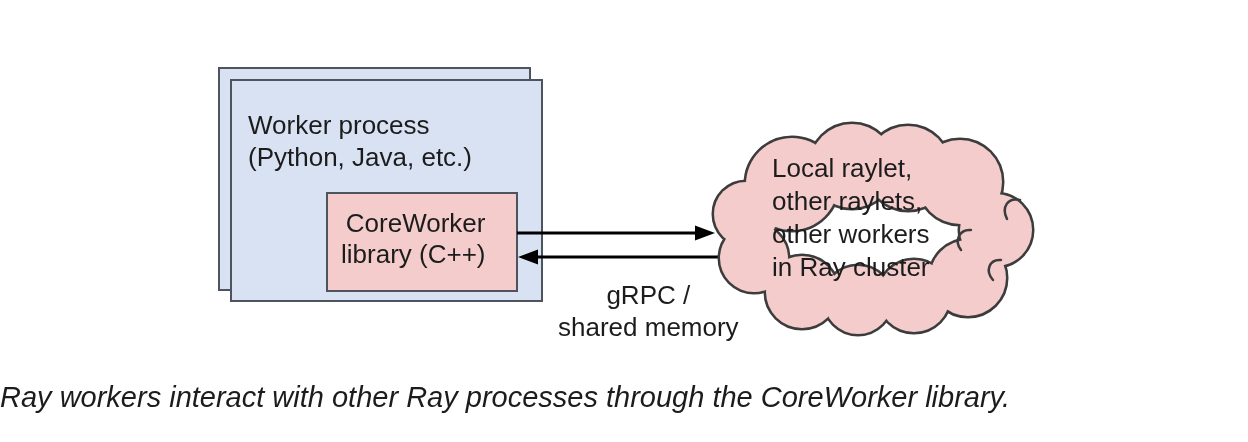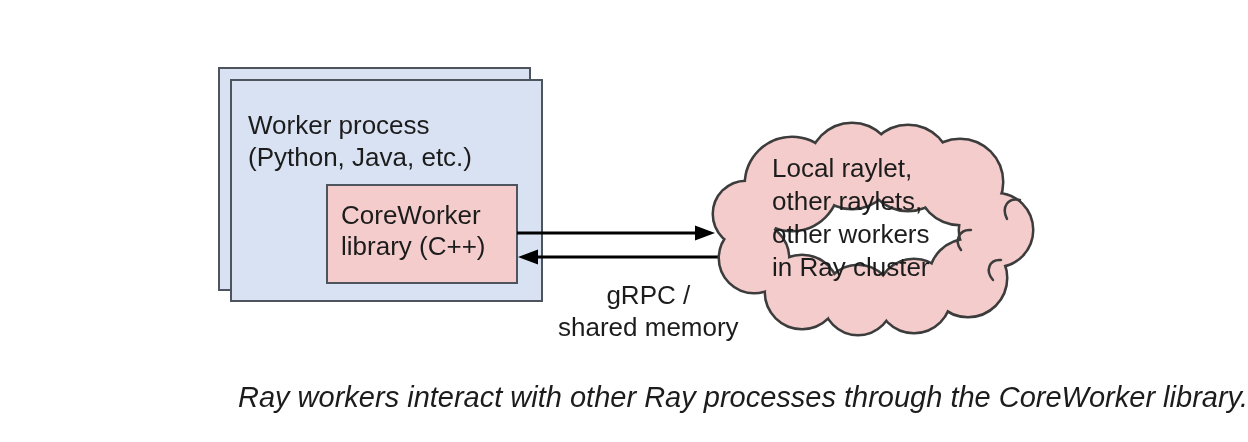--- a/index.html
+++ b/index.html
@@ -31,25 +31,26 @@
 
   .worker-label {
     position: absolute;
     left: 16px;
     top: 28px;
   }
 
   .core-box {
     position: absolute;
     left: 94px;   
-    top: 103px;   
+    top: 111px;   
     width: 192px;
     height: 100px;
     background: var(--box-pink, #f4cccc);
     border: 2px solid var(--box-border, #4d545d);
+    text-align: right;
   }
   .core-label {
     position: absolute;
     left: 13px;
     top: 14px;
     line-height: 31px;
   }
 
   .arrows-svg {
     position: absolute;
@@ -75,21 +76,21 @@
     position: absolute;
     left: 558px;
     top: 279px;
     text-align: center;
   }
 
   .caption {
     position: absolute;
     left: 0; right: 0;
     top: 379px;
-    text-align: right;
+    text-align: left;
     font-style: italic;
     font-size: 29px;
     line-height: 36px;
     color: var(--text, #1c1c1c);
   }
 </style>
 </head>
 <body>
 
 <div class="canvas">

